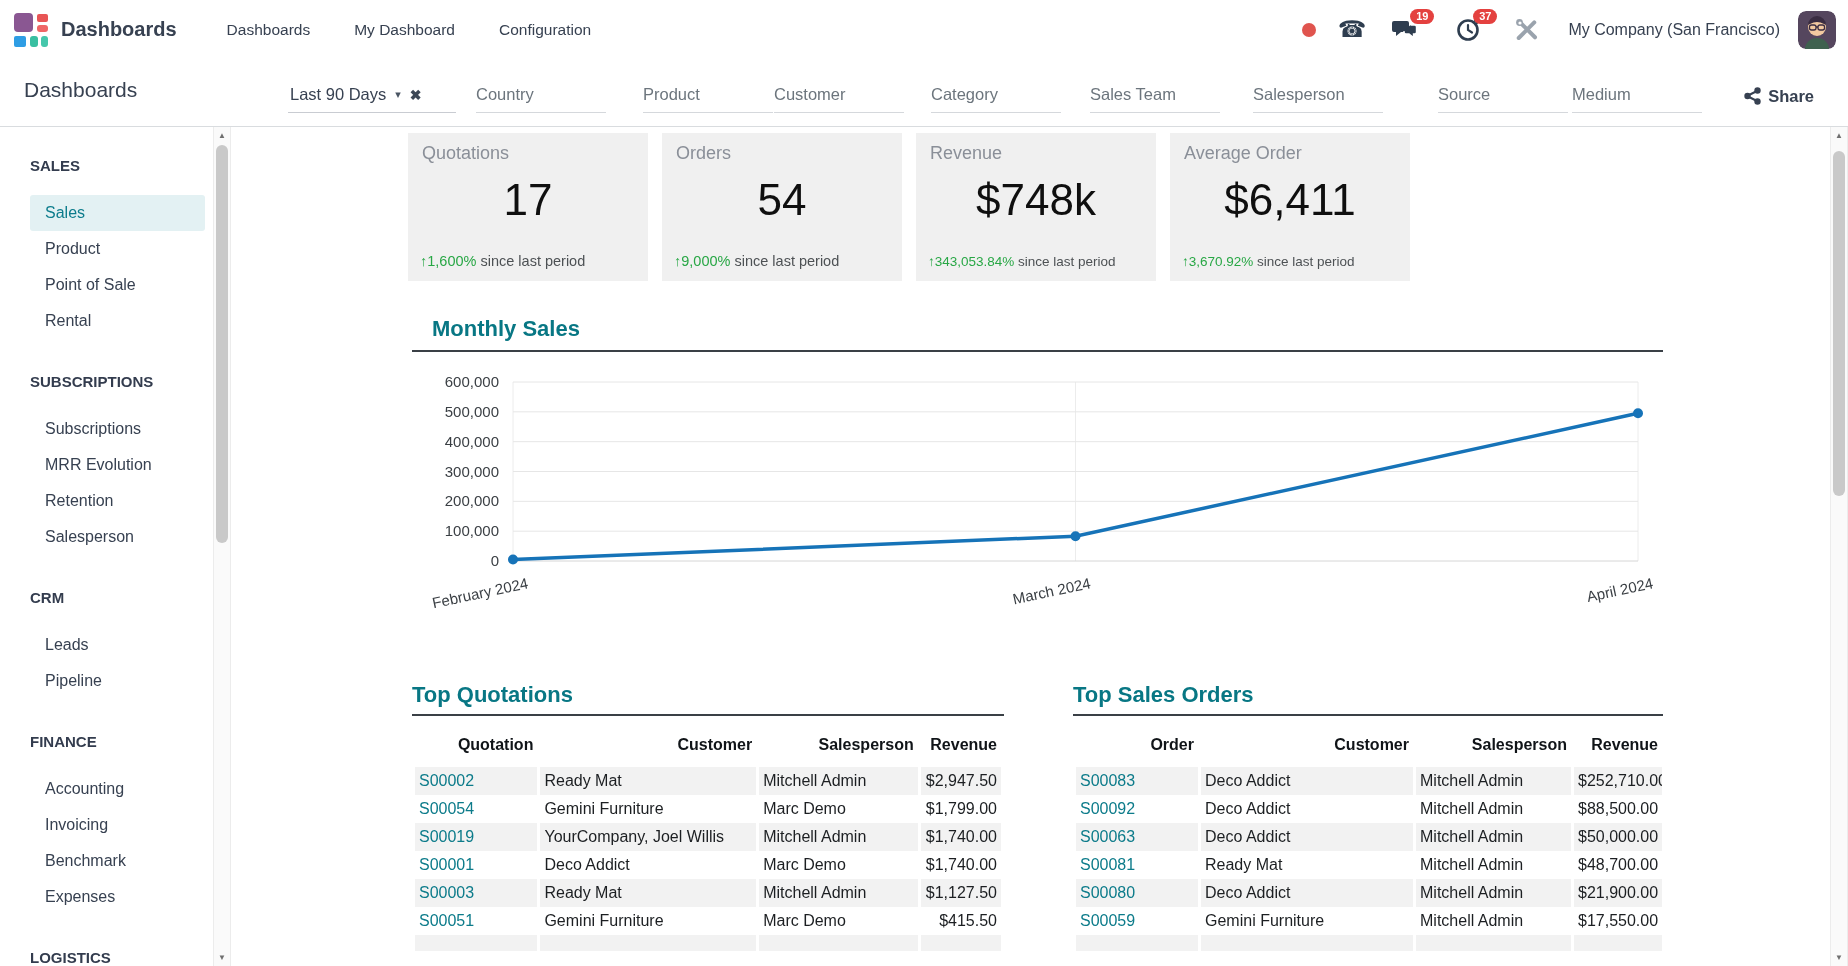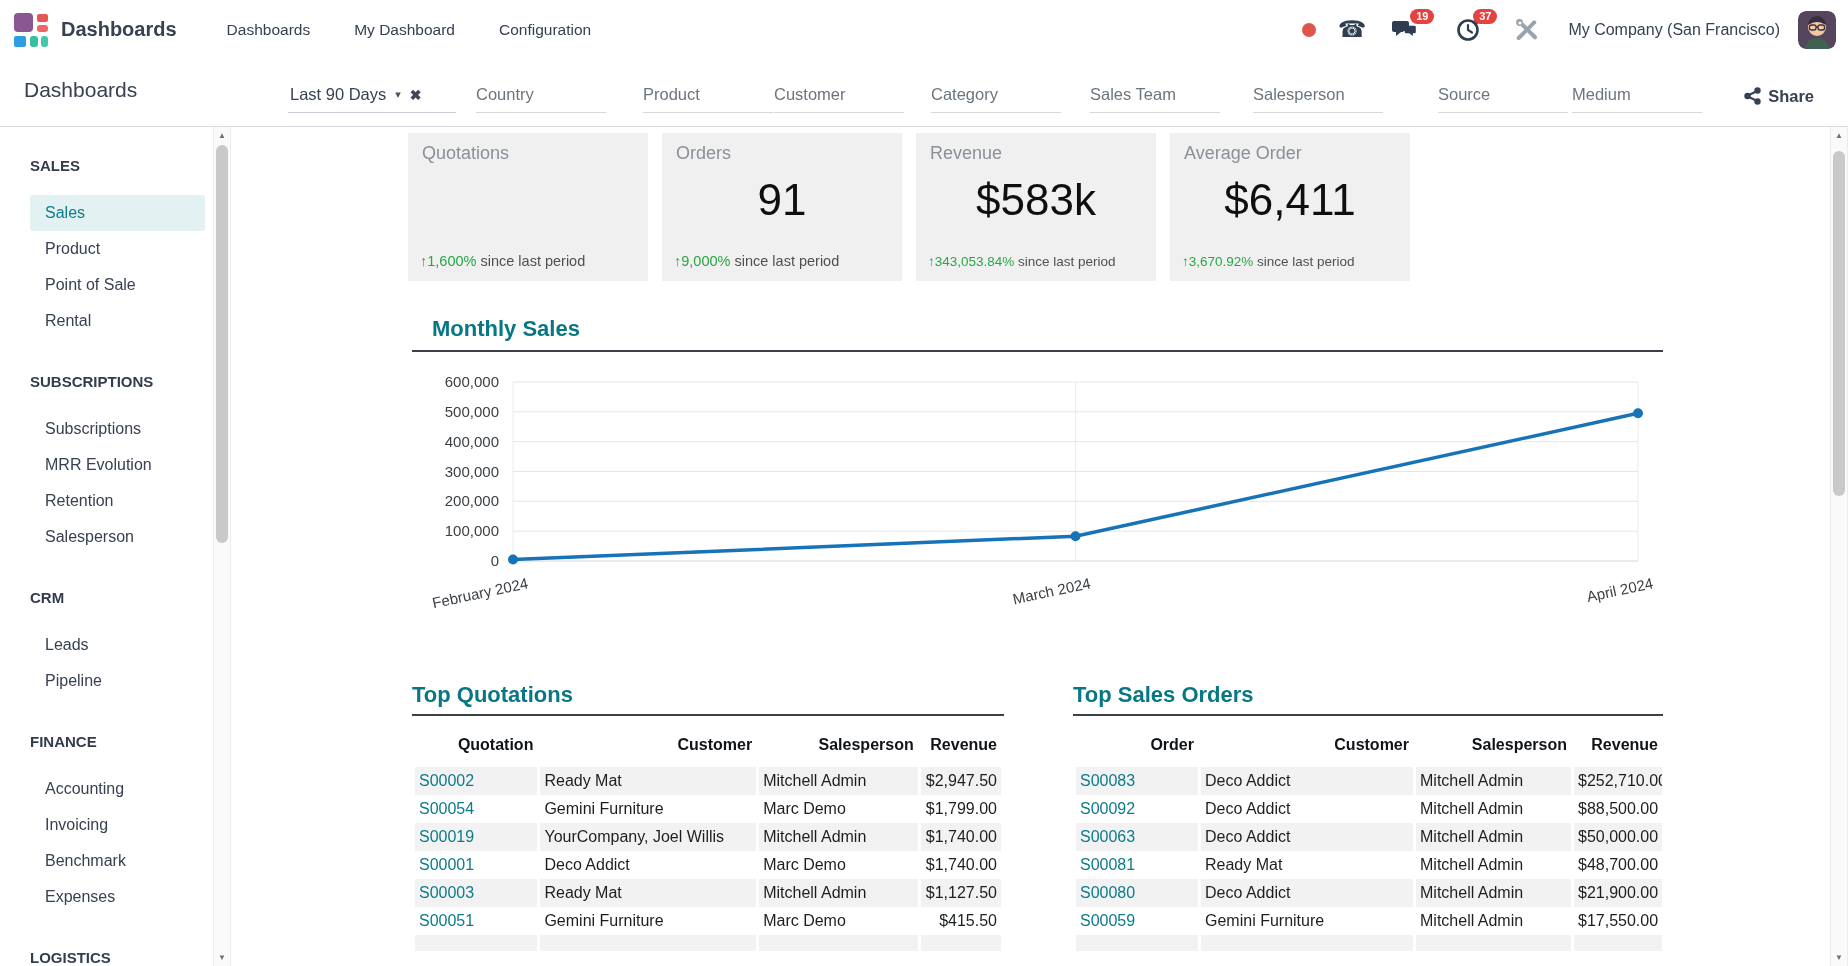--- a/index.html
+++ b/index.html
@@ -204,30 +204,31 @@
 
 <div class="vscroll" style="left:213px">
   <div class="arr" style="top:0">▲</div>
   <div class="thumb" style="top:18px; height:398px"></div>
   <div class="arr" style="bottom:0">▼</div>
 </div>
 
 <div id="kpi-row">
     <div class="kpi" style="left:408px">
       <div class="kpi-title">Quotations</div>
+      <div class="kpi-value">17</div>
       <div class="kpi-delta" style="font-size:14.5px"><span class="up">↑</span><span class="pct">1,600%</span><span> since last period</span></div>
     </div>
     <div class="kpi" style="left:662px">
       <div class="kpi-title">Orders</div>
-      <div class="kpi-value">91</div>
+      <div class="kpi-value">54</div>
       <div class="kpi-delta" style="font-size:14.5px"><span class="up">↑</span><span class="pct">9,000%</span><span> since last period</span></div>
     </div>
     <div class="kpi" style="left:916px">
       <div class="kpi-title">Revenue</div>
-      <div class="kpi-value">$583k</div>
+      <div class="kpi-value">$748k</div>
       <div class="kpi-delta" style="font-size:13.5px"><span class="up">↑</span><span class="pct">343,053.84%</span><span> since last period</span></div>
     </div>
     <div class="kpi" style="left:1170px">
       <div class="kpi-title">Average Order</div>
       <div class="kpi-value">$6,411</div>
       <div class="kpi-delta" style="font-size:13.5px"><span class="up">↑</span><span class="pct">3,670.92%</span><span> since last period</span></div>
     </div>
   </div>
 
 <div class="sec-title" style="left:432px; top:316px">Monthly Sales</div>

